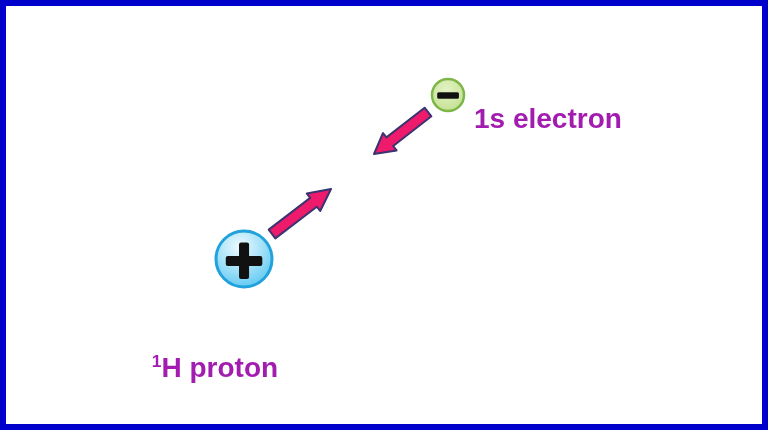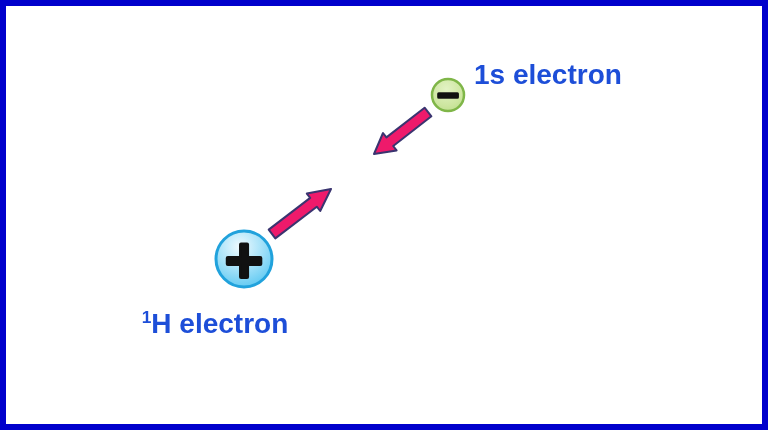--- a/index.html
+++ b/index.html
@@ -19,23 +19,24 @@
   }
   .canvas-svg {
     position: absolute;
     left: -6px;
     top: -6px;
     width: 768px;
     height: 430px;
   }
   .label {
     position: absolute;
-    color: #1d4ed8;
+    color: #a21caf;
     font-weight: 700;
     white-space: nowrap;
+    margin-top: 44px;
   }
   .electron-label {
     left: 468px;   
     top: 54px;     
     font-size: 28px;
     line-height: 30px;
   }
   .proton-label {
     left: 119px;   
     top: 299px;    
@@ -99,16 +100,16 @@
 
     <g>
       <circle class="proton-circle" cx="244" cy="259" r="28"></circle>
       <text class="charge charge-plus" x="244" y="277">+</text>
     </g>
   </svg>
 
   <div class="label electron-label">1s electron</div>
 
   <div class="label proton-label">
-    <div><sup>1</sup><span>H electron</span></div>
+    <div><sup>1</sup><span>H proton</span></div>
   </div>
 
 </div>
 
 </body></html>

